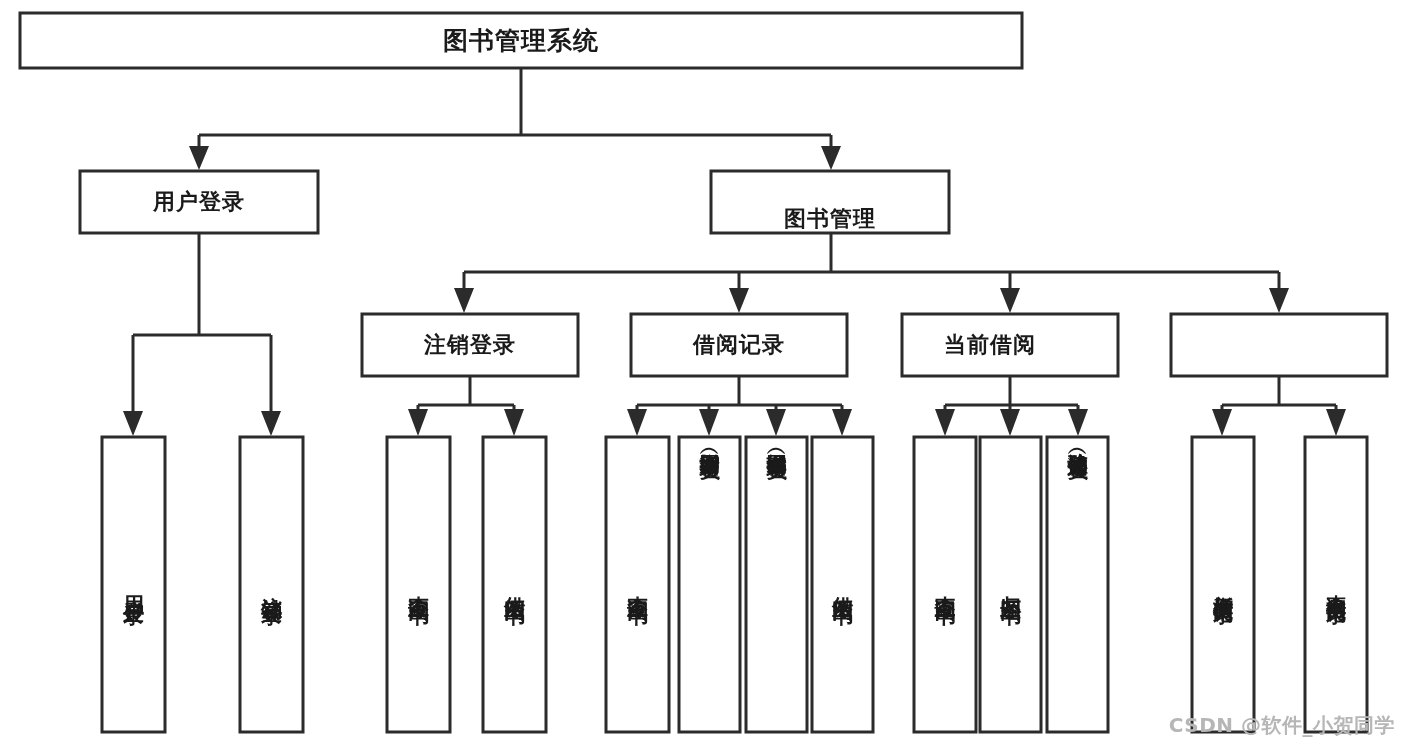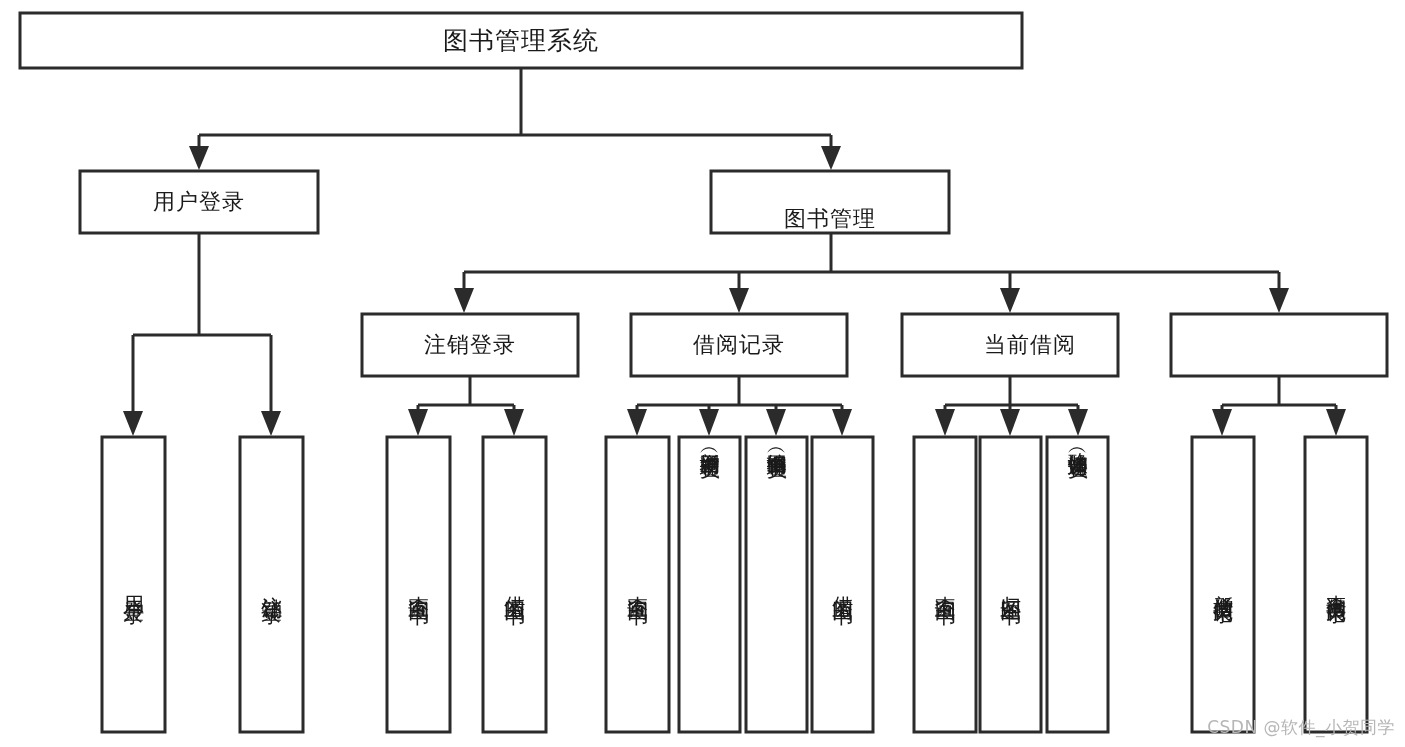--- a/index.html
+++ b/index.html
@@ -12,20 +12,21 @@
     width: 1405px;
     height: 747px;
     font-family: "DejaVu Sans", "Liberation Sans", sans-serif;
     overflow: hidden;
     position: relative;
   }
   #diagram-root {
     position: relative;
     width: 1405px;
     height: 747px;
+    font-weight: bold;
   }
   svg.diagram {
     display: block;
     width: 1405px;
     height: 747px;
   }
   .node-box {
     fill: #ffffff;
     stroke: #2b2b2b;
     stroke-width: 3;
@@ -38,21 +39,21 @@
   }
   .arrow-head {
     fill: #2b2b2b;
     stroke: none;
   }
   .watermark {
     position: absolute;
     right: 10px;
     bottom: 8px;
     font-family: "DejaVu Sans", "Liberation Sans", sans-serif;
-    font-size: 17px;
+    font-size: 20px;
     color: #b6b6b6;
     letter-spacing: 0.5px;
     white-space: nowrap;
     pointer-events: none;
   }
   .vtext-wrap {
     position: absolute;
     display: flex;
     align-items: center;
     justify-content: center;
@@ -202,21 +203,21 @@
   <div class="htext-wrap" style="left:711px; top:188px; width:238px; height:62px;">
     <span class="htext">图书管理</span>
   </div>
 
   <div class="htext-wrap" style="left:362px; top:314px; width:216px; height:62px;">
     <span class="htext">注销登录</span>
   </div>
   <div class="htext-wrap" style="left:631px; top:314px; width:216px; height:62px;">
     <span class="htext">借阅记录</span>
   </div>
-  <div class="htext-wrap" style="left:942px; top:314px; width:176px; height:62px;border-radius:19px;">
+  <div class="htext-wrap" style="left:902px; top:314px; width:176px; height:62px;border-radius:19px;">
     <span class="htext">当前借阅</span>
   </div>
 
   <div class="vtext-wrap" style="left:102px; top:437px; width:63px; height:295px;">
     <span class="vtext">用户登录</span>
   </div>
   <div class="vtext-wrap" style="left:240px; top:437px; width:63px; height:295px;">
     <span class="vtext">注销登录</span>
   </div>
 

